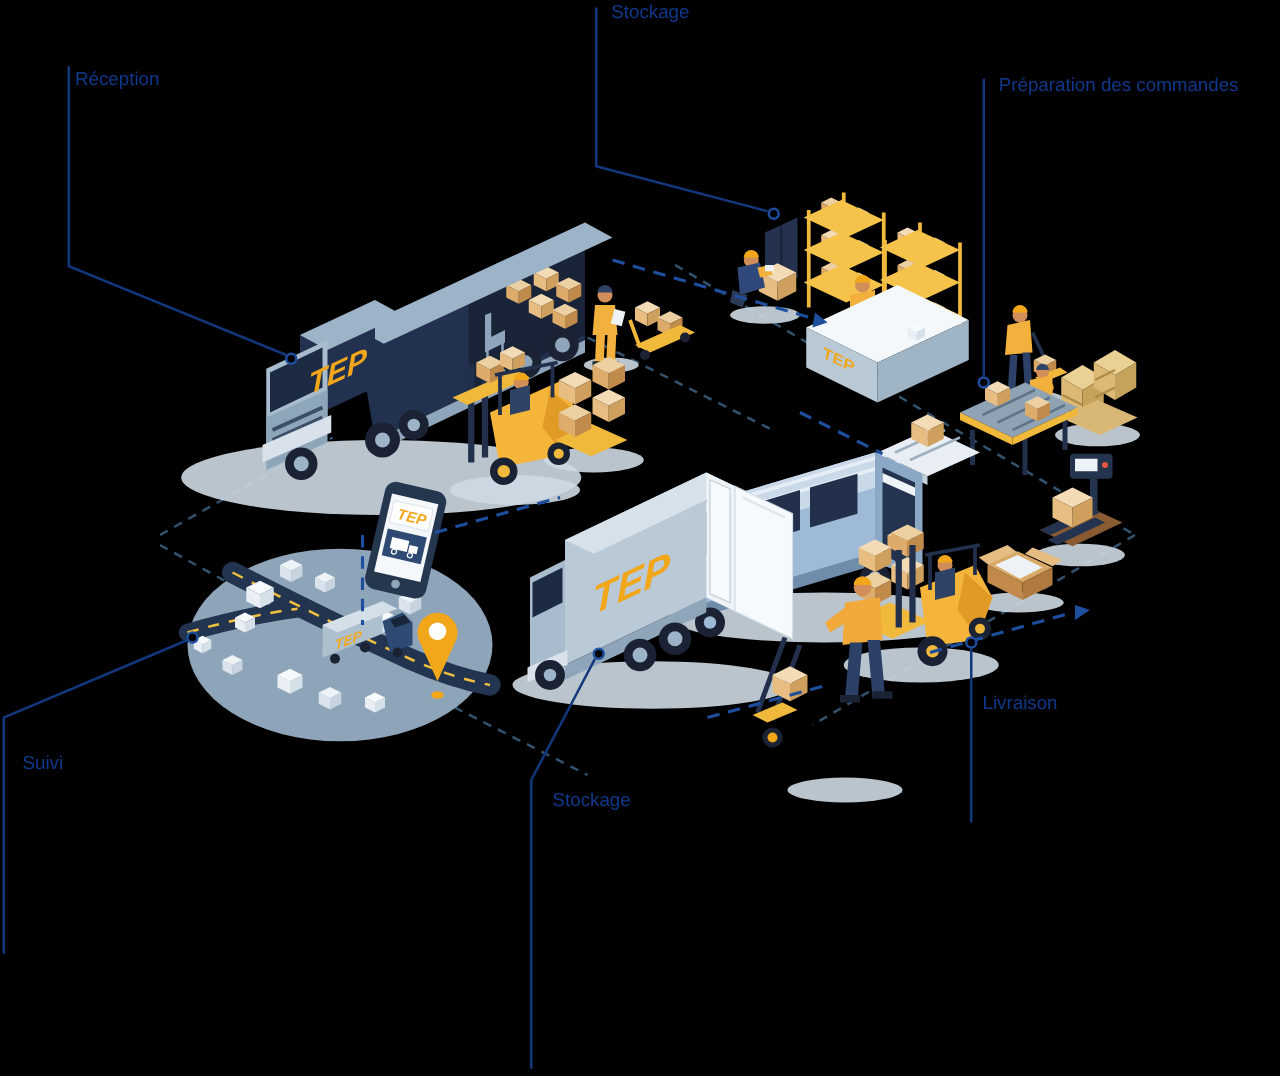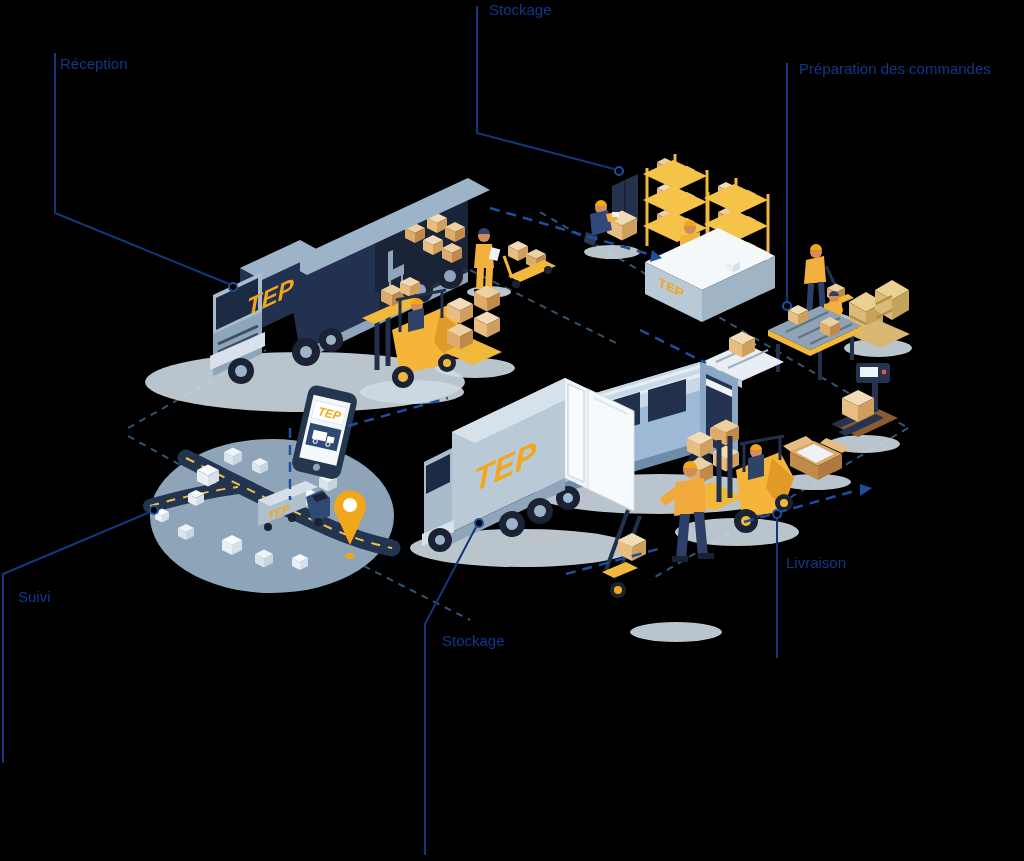--- a/index.html
+++ b/index.html
@@ -436,15 +436,15 @@
     <circle class="c-dot" cx="154" cy="510" r="4"></circle>
     <path class="callout" d="M150,512 L3,574 L3,763"></path>
   </g>
 </svg>
 
 <div class="step-label" style="left:60px;top:55px">Réception</div>
 <div class="step-label" style="left:489px;top:1px">Stockage</div>
 <div class="step-label" style="left:799px;top:60px">Préparation des commandes</div>
 <div class="step-label" style="left:786px;top:554px">Livraison</div>
 <div class="step-label" style="left:442px;top:632px">Stockage</div>
-<div class="step-label" style="left:18px;top:588px">Suivi</div>
+<div class="step-label" style="left:18px;top:602px">Suivi</div>
 
 </div>
 
 </body></html>

